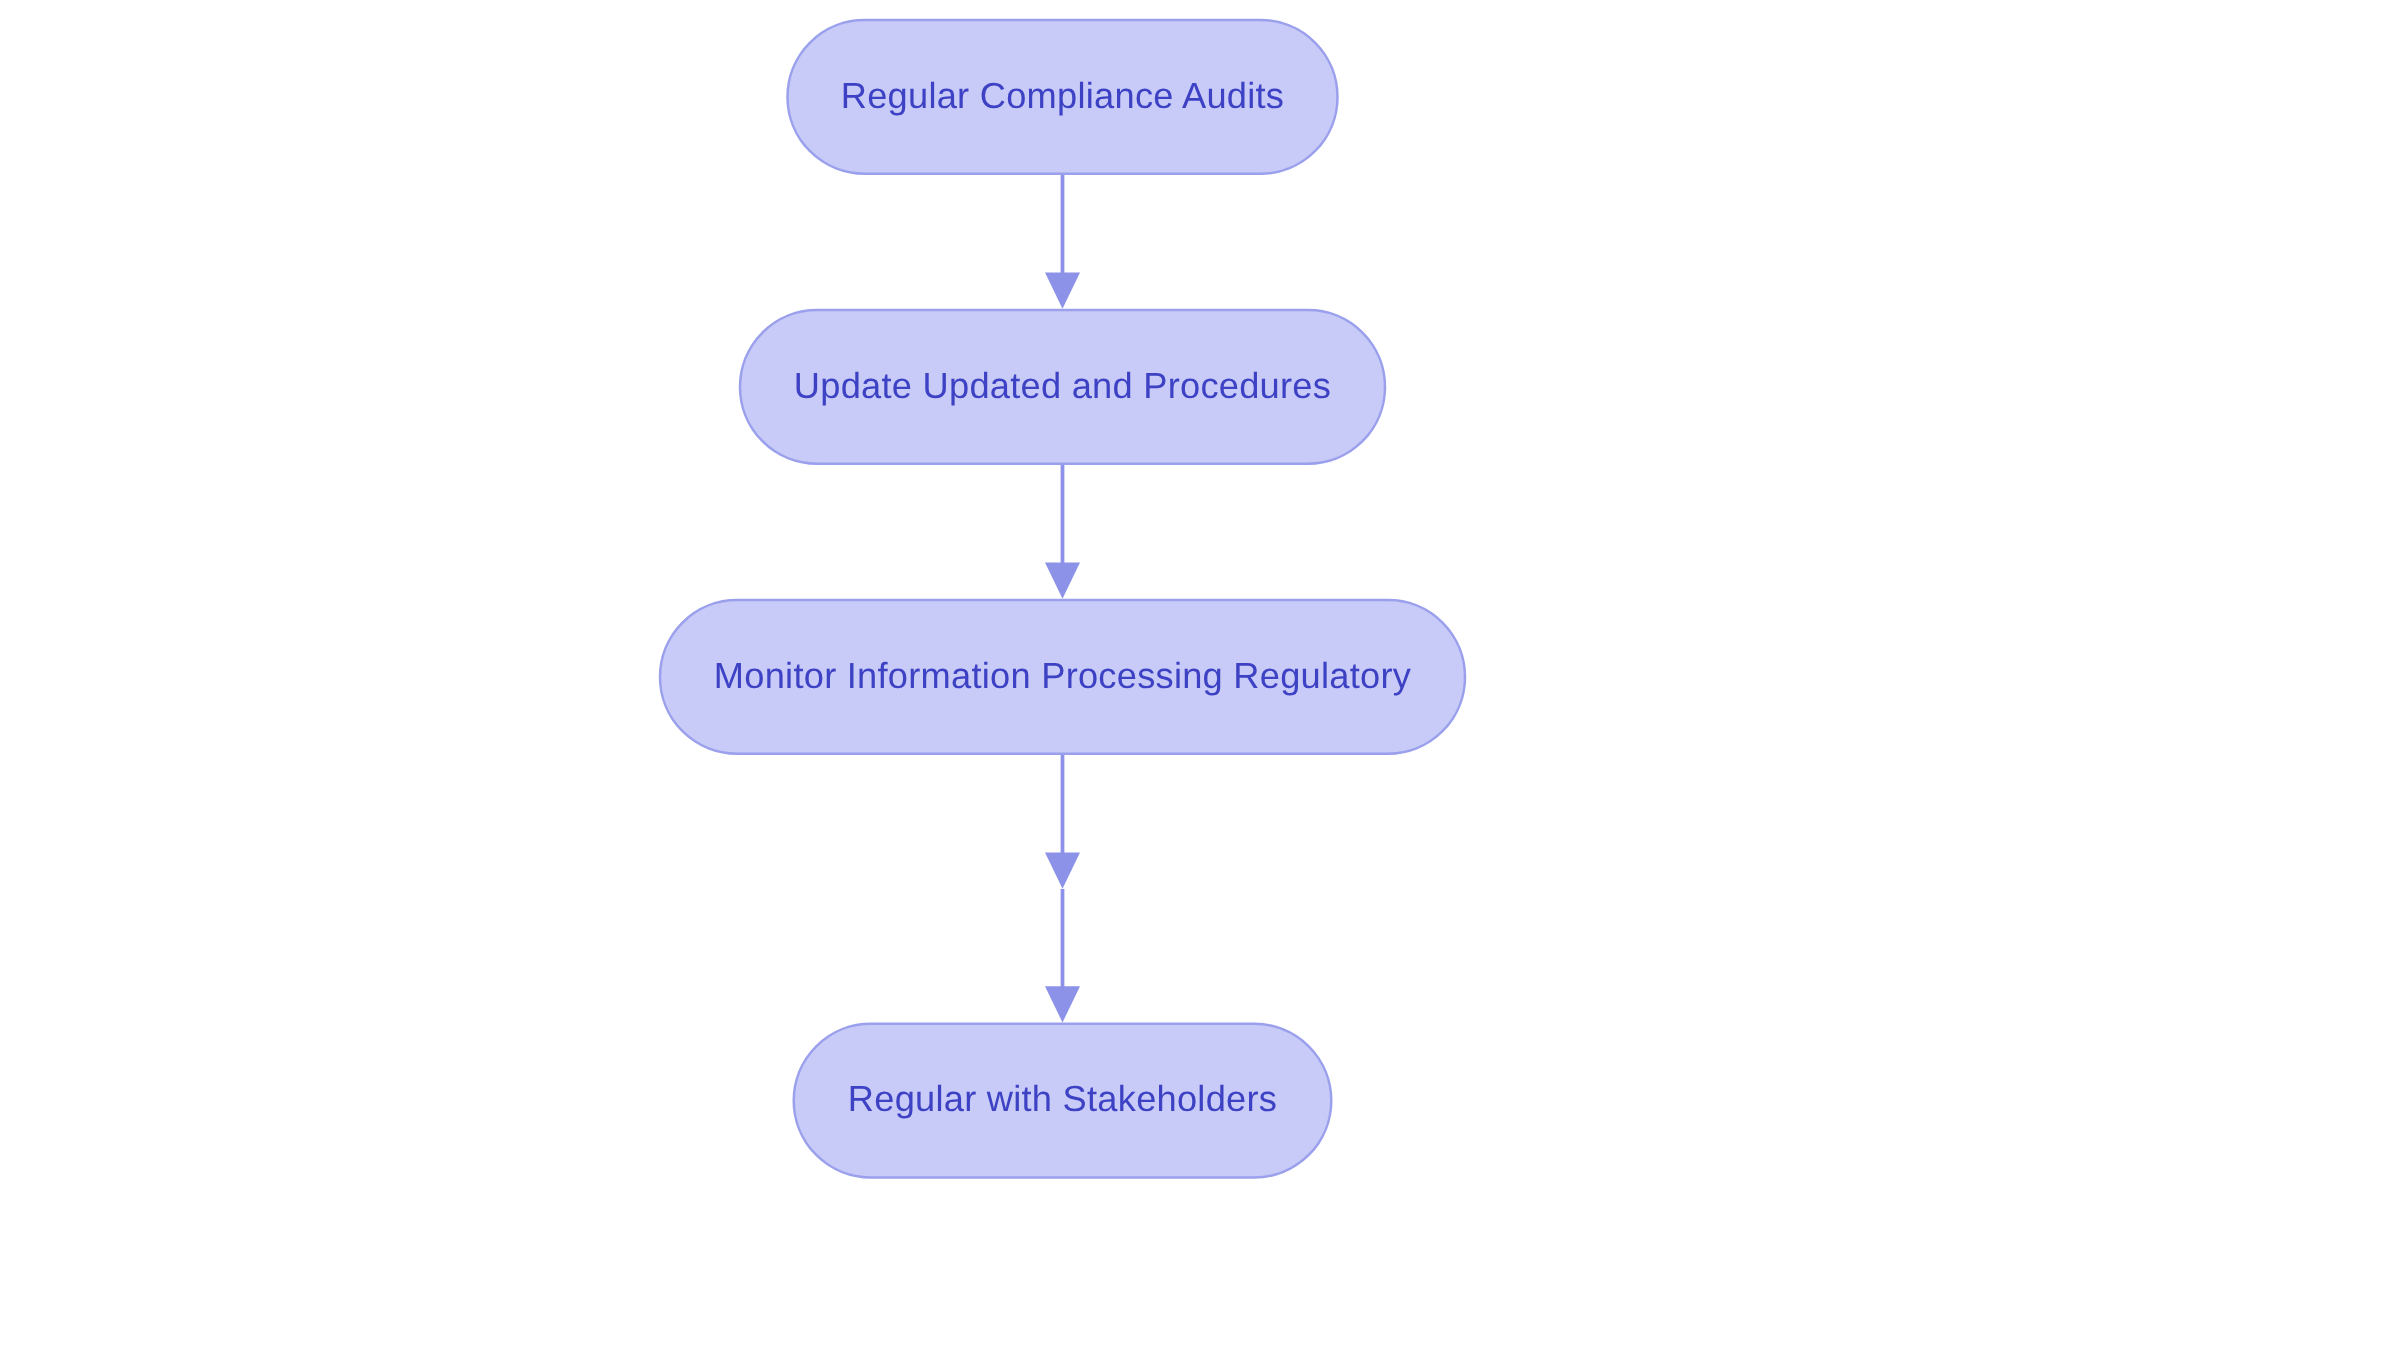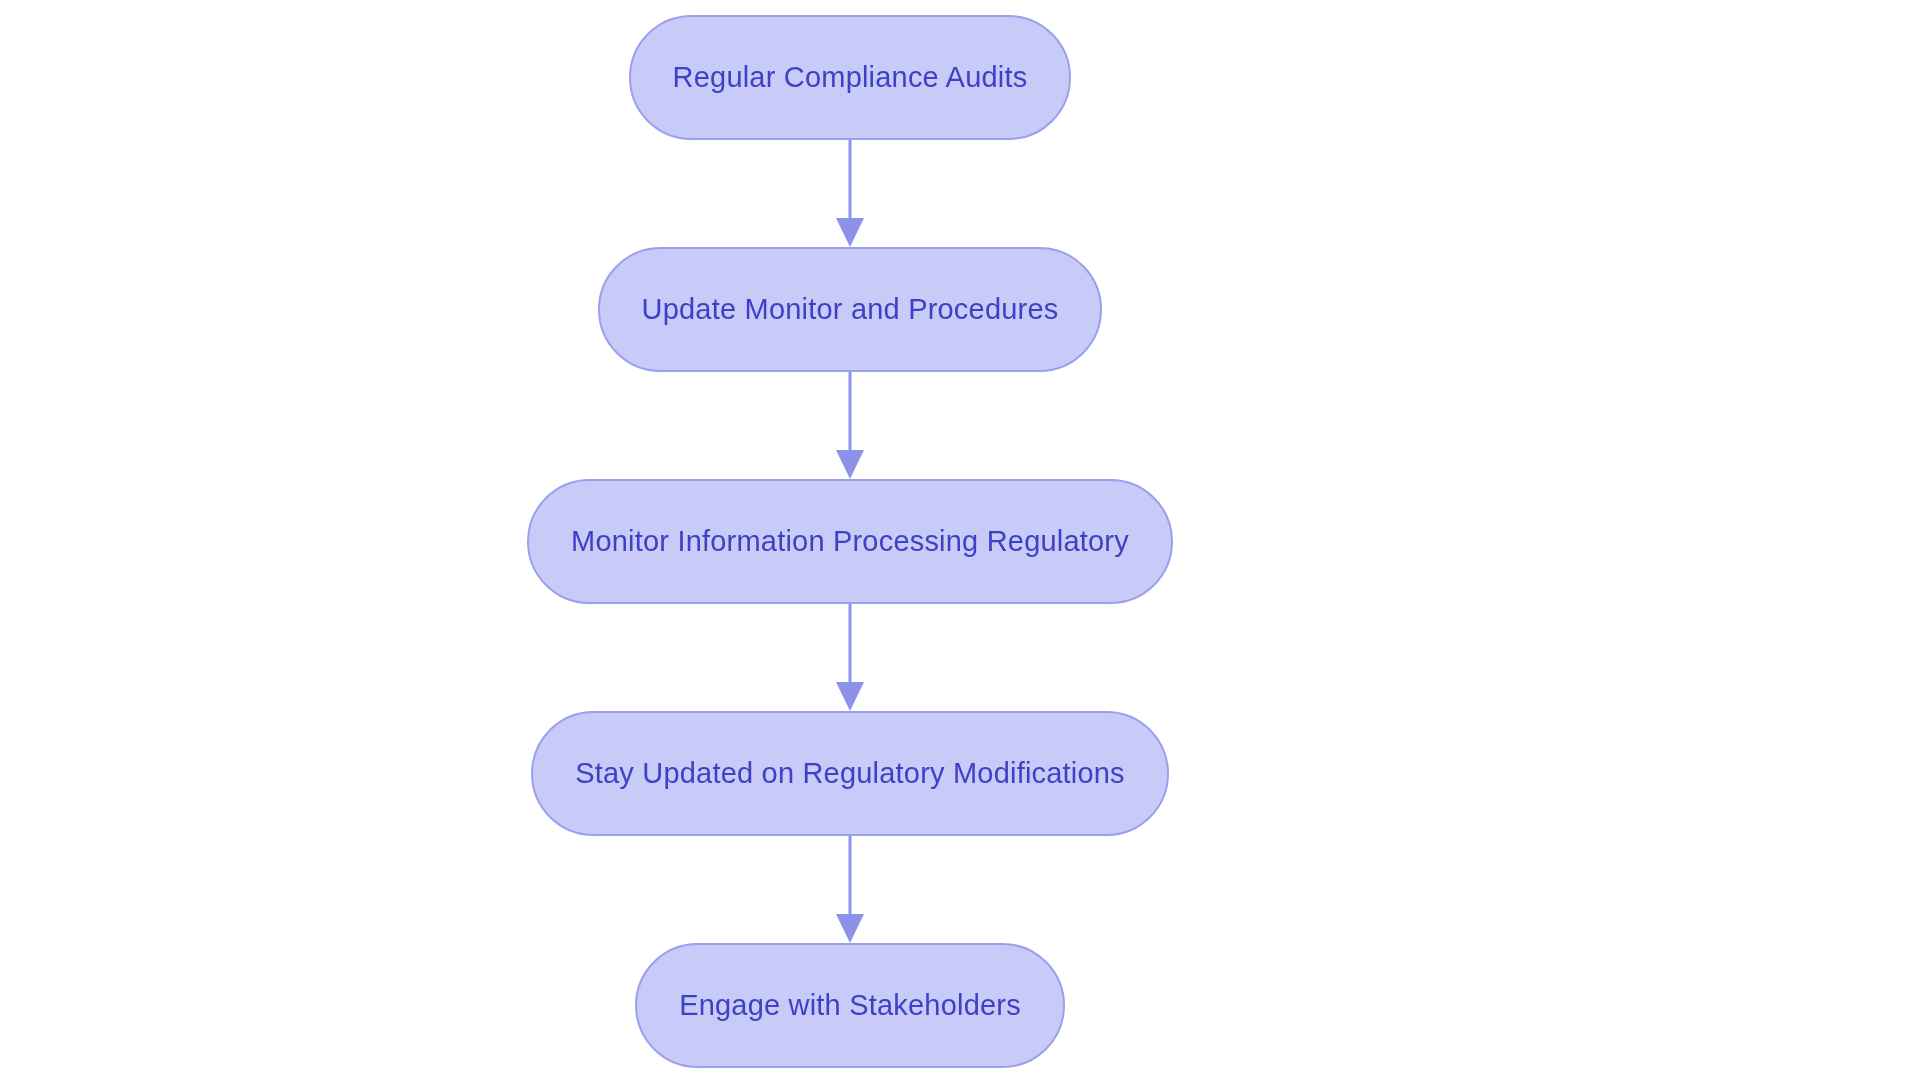--- a/index.html
+++ b/index.html
@@ -60,37 +60,34 @@
 <div class="canvas">
   <div class="flow">
       <div class="node">
         <span class="node-label">Regular Compliance Audits</span>
       </div>
       <svg class="connector" viewBox="0 0 34 107">
         <line x1="17" y1="0" x2="17" y2="84" stroke="#8b92e8" stroke-width="3"></line>
         <polygon points="3,78 31,78 17,107" fill="#8b92e8"></polygon>
       </svg>
       <div class="node">
-        <span class="node-label">Update Monitor and Procedures</span>
+        <span class="node-label">Update Updated and Procedures</span>
       </div>
       <svg class="connector" viewBox="0 0 34 107">
         <line x1="17" y1="0" x2="17" y2="84" stroke="#8b92e8" stroke-width="3"></line>
         <polygon points="3,78 31,78 17,107" fill="#8b92e8"></polygon>
       </svg>
       <div class="node">
         <span class="node-label">Monitor Information Processing Regulatory</span>
       </div>
       <svg class="connector" viewBox="0 0 34 107">
         <line x1="17" y1="0" x2="17" y2="84" stroke="#8b92e8" stroke-width="3"></line>
         <polygon points="3,78 31,78 17,107" fill="#8b92e8"></polygon>
       </svg>
-      <div class="node">
-        <span class="node-label">Stay Updated on Regulatory Modifications</span>
-      </div>
       <svg class="connector" viewBox="0 0 34 107">
         <line x1="17" y1="0" x2="17" y2="84" stroke="#8b92e8" stroke-width="3"></line>
         <polygon points="3,78 31,78 17,107" fill="#8b92e8"></polygon>
       </svg>
       <div class="node">
-        <span class="node-label">Engage with Stakeholders</span>
+        <span class="node-label">Regular with Stakeholders</span>
       </div>
     </div>
 </div>
 
 </body></html>

